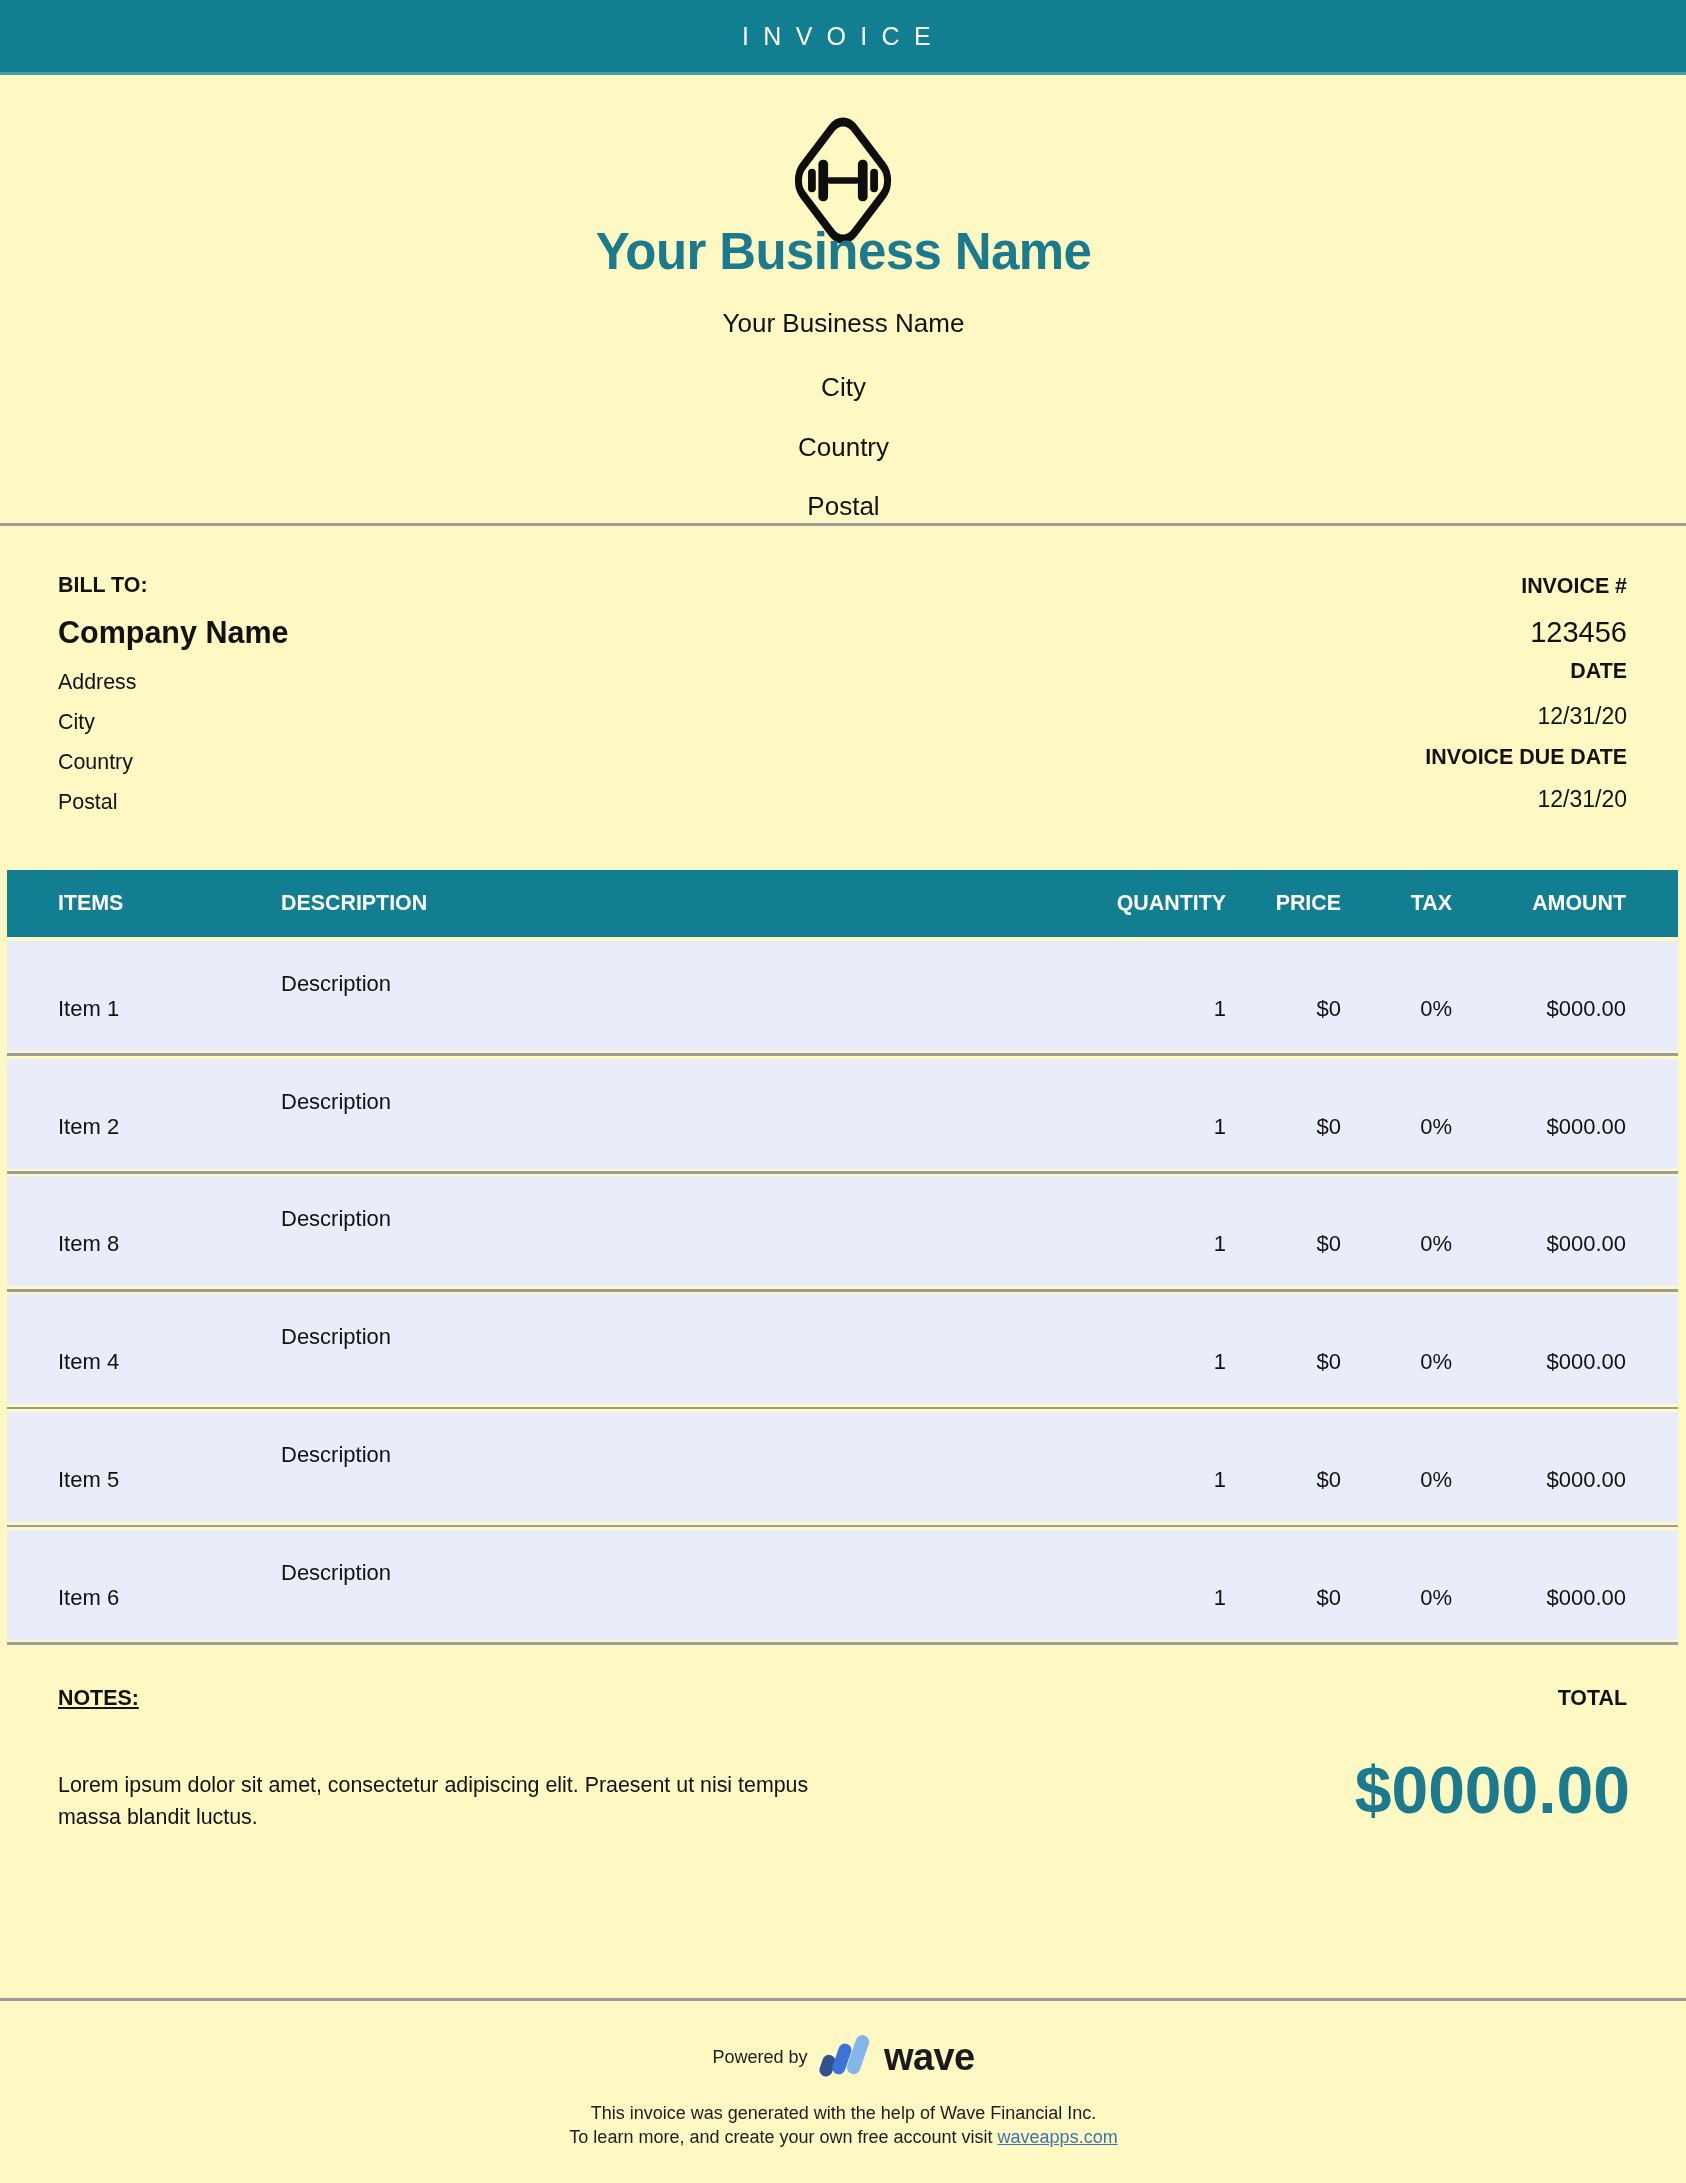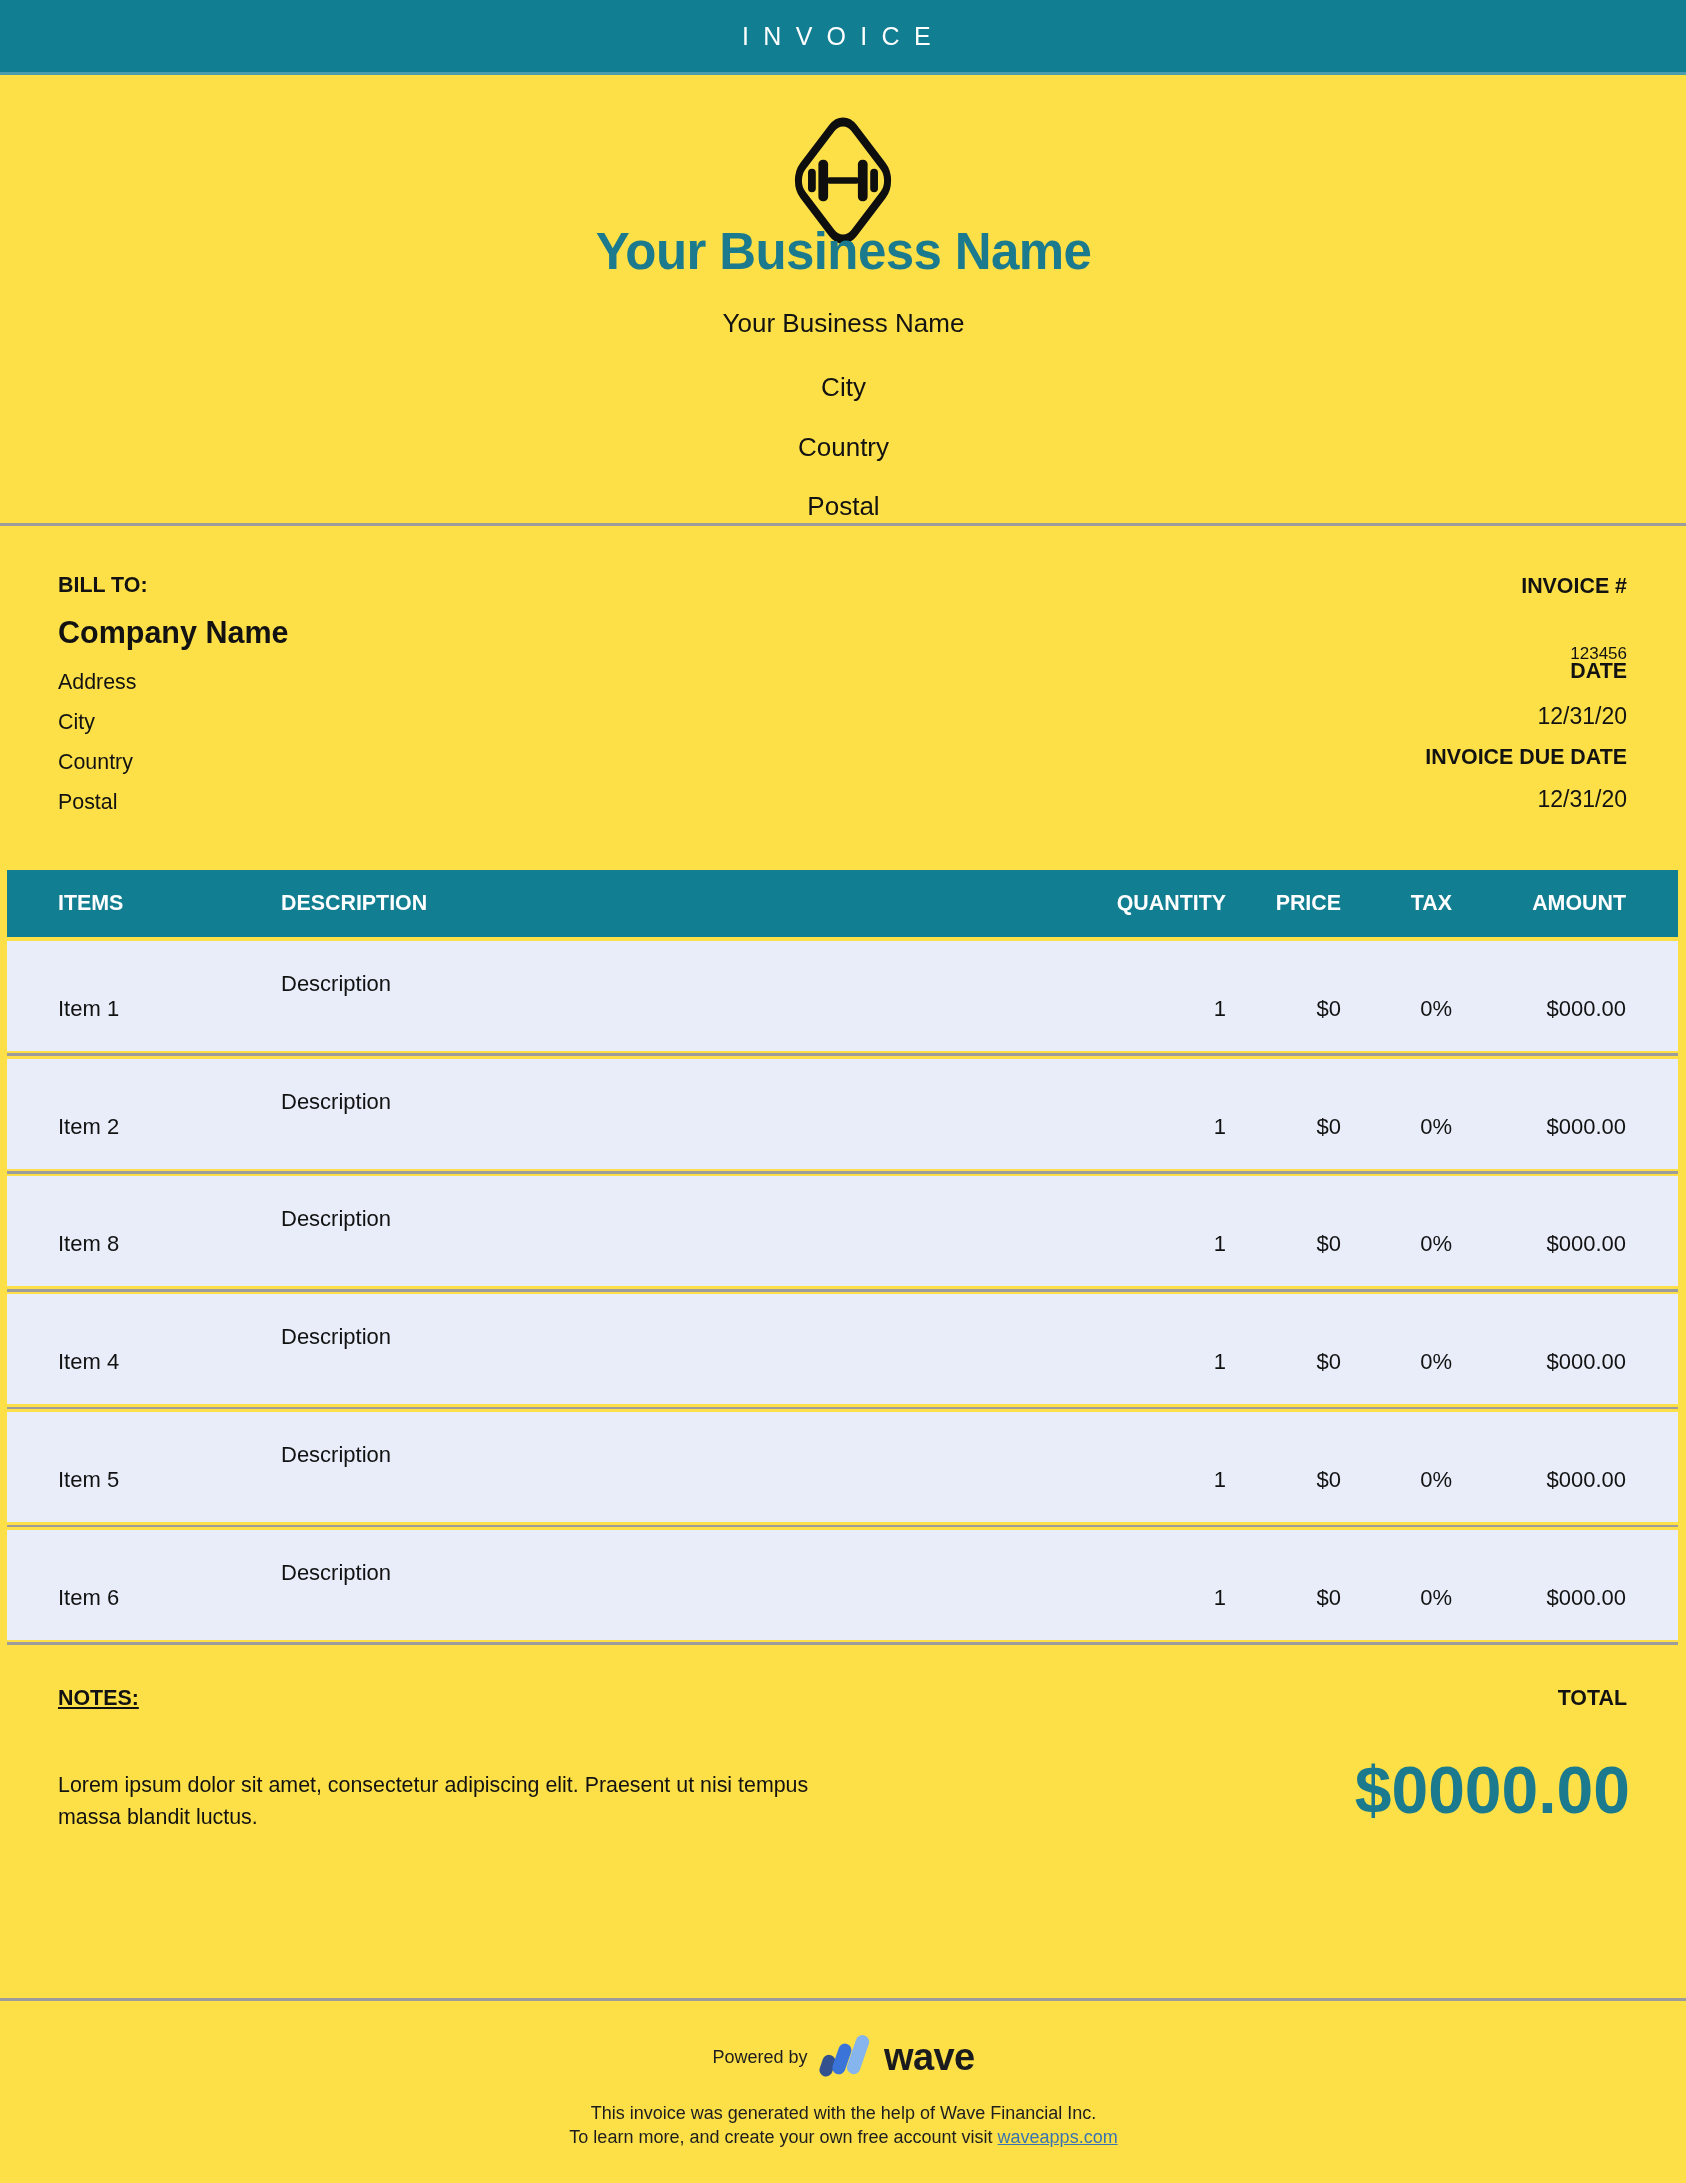--- a/index.html
+++ b/index.html
@@ -5,21 +5,21 @@
   :root{
     --teal:#127e92;
     --accent:#1b7a8d;
     --row-bg:#e8edf9;
     --divider:#9c9c9c;
     --link:#3a75b0;
     --ink:#121212;
   }
   *{margin:0;padding:0;box-sizing:border-box;}
   body{background:#555;font-family:"Liberation Sans","DejaVu Sans",sans-serif;color:var(--ink);}
-  .page{position:relative;width:1687px;height:2183px;background:#fde047;overflow:hidden;margin:0 auto;}
+  .page{position:relative;width:1687px;height:2183px;background:#fef9c3;overflow:hidden;margin:0 auto;}
 
   
   .banner{position:absolute;top:0;left:0;width:1687px;height:75px;background:var(--teal);border-bottom:3.2px solid #4b9dab;}
   .banner-title{width:100%;text-align:center;line-height:73px;color:#ffffff;font-size:25px;letter-spacing:14.3px;font-weight:400;}
 
   
   .logo-wrap{position:absolute;top:109px;left:786px;width:114px;height:143px;}
   .company-name{position:absolute;top:222px;left:0;width:1687px;text-align:center;
     font-size:51px;font-weight:bold;color:var(--accent);letter-spacing:-0.6px;}
   .hdr-line{position:absolute;left:0;width:1687px;text-align:center;font-size:26px;color:#121212;}
@@ -38,21 +38,21 @@
   .billto-line{position:absolute;left:58px;font-size:21.4px;}
   .billto-address{top:670px;}
   .billto-city{top:710px;}
   .billto-country{top:750px;}
   .billto-postal{top:790px;}
 
   
   .meta{position:absolute;right:60px;text-align:right;font-size:21.4px;}
   .meta.bold{font-weight:bold;}
   .meta-invnum-label{top:574px;}
-  .meta-invnum{top:616px;font-size:17px;margin-top:28px;}
+  .meta-invnum{top:616px;font-size:29px;}
   .meta-date-label{top:659px;}
   .meta-date{top:703px;font-size:23px;}
   .meta-due-label{top:745px;}
   .meta-due{top:786px;font-size:23px;}
 
   
   .table{position:absolute;left:7px;top:870px;width:1671px;}
   .thead{position:relative;height:67px;background:var(--teal);}
   .th{position:absolute;top:0;line-height:67px;color:#ffffff;font-size:21.4px;font-weight:bold;}
   .th-items{left:51px;}

